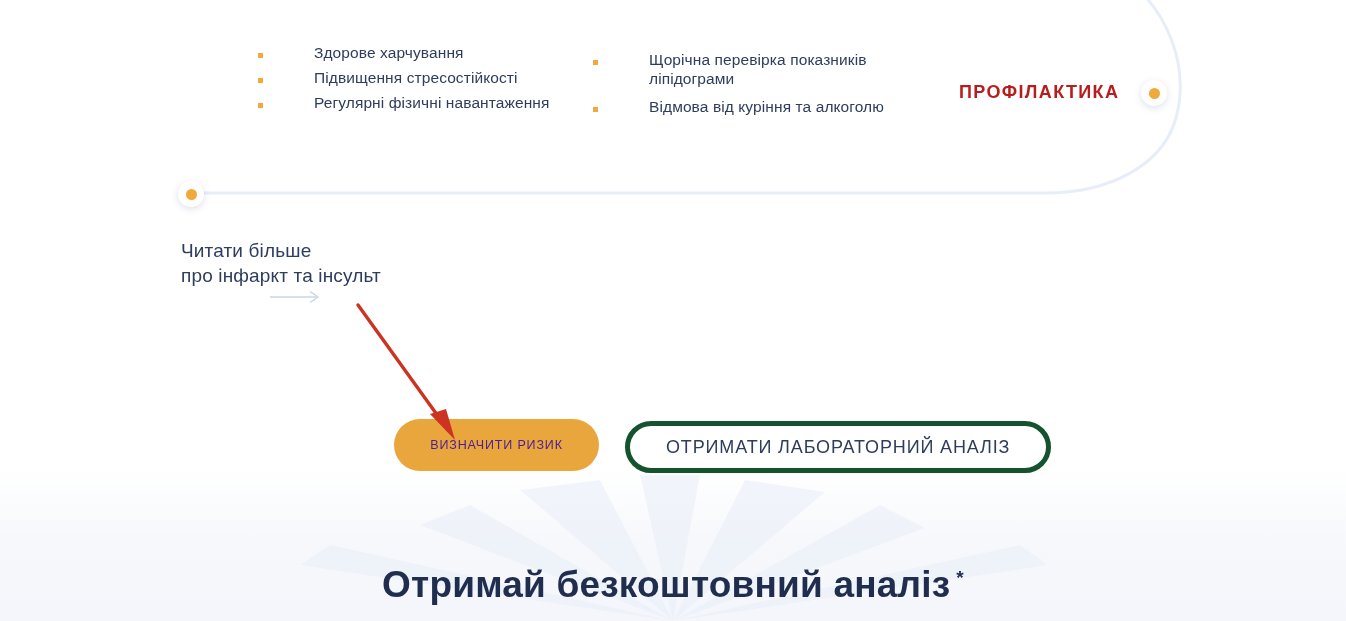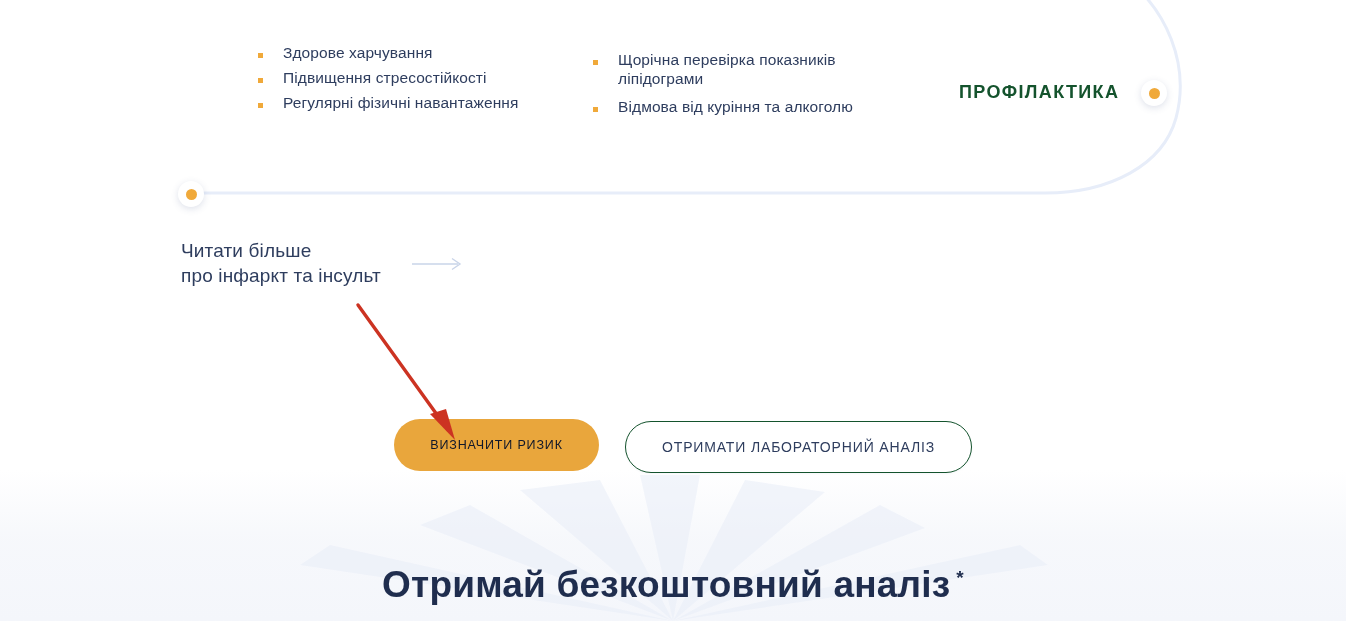--- a/index.html
+++ b/index.html
@@ -93,40 +93,42 @@
     background: #F0A93A;
     margin-top: 9px;
     margin-right: 20px;
   }
   .list-text {
     color: #2E3D5E;
     font-size: 15.5px;
     line-height: 1.22;
     letter-spacing: .1px;
     white-space: pre-line;
+    margin-left: 31px;
   }
 
   
   #stage-label {
     position: absolute;
     left: 959px;
     top: 82px;
-    color: #14532d;
+    color: #b91c1c;
     font-size: 18px;
     font-weight: 700;
     letter-spacing: 1.35px;
   }
 
   
   #read-more {
     position: absolute;
     left: 181px;
     top: 238px;
     display: flex;
     align-items: center;
+    flex-direction: column;
   }
   #read-more-text {
     color: #2E3D5E;
     font-size: 19px;
     line-height: 1.32;
     white-space: pre-line;
     letter-spacing: .15px;
   }
   #read-more-arrow {
     margin-left: 31px;
@@ -146,33 +148,33 @@
     cursor: pointer;
     font-family: inherit;
     letter-spacing: .85px;
     white-space: nowrap;
     border-radius: 40px;
   }
   #btn-primary {
     width: 205px;
     height: 52px;
     background: #E9A63C;
-    color: #0f172a;
+    color: #4c1d95;
     font-size: 12.5px;
     font-weight: 400;
   }
   #btn-secondary {
     margin-left: 26px;
     margin-top: 2px;
     height: 52px;
     padding: 0 36px;
     background: #ffffff;
     color: #2E3D5E;
-    font-size: 14px;
-    border: 1px solid #14532d;
+    font-size: 18px;
+    border: 5px solid #14532d;
     box-shadow: 0 1px 2px rgba(70,90,140,0.05);
   }
 
   
   #annotation-arrow {
     position: absolute;
     left: 340px; top: 290px;
     width: 170px; height: 165px;
     pointer-events: none;
   }

